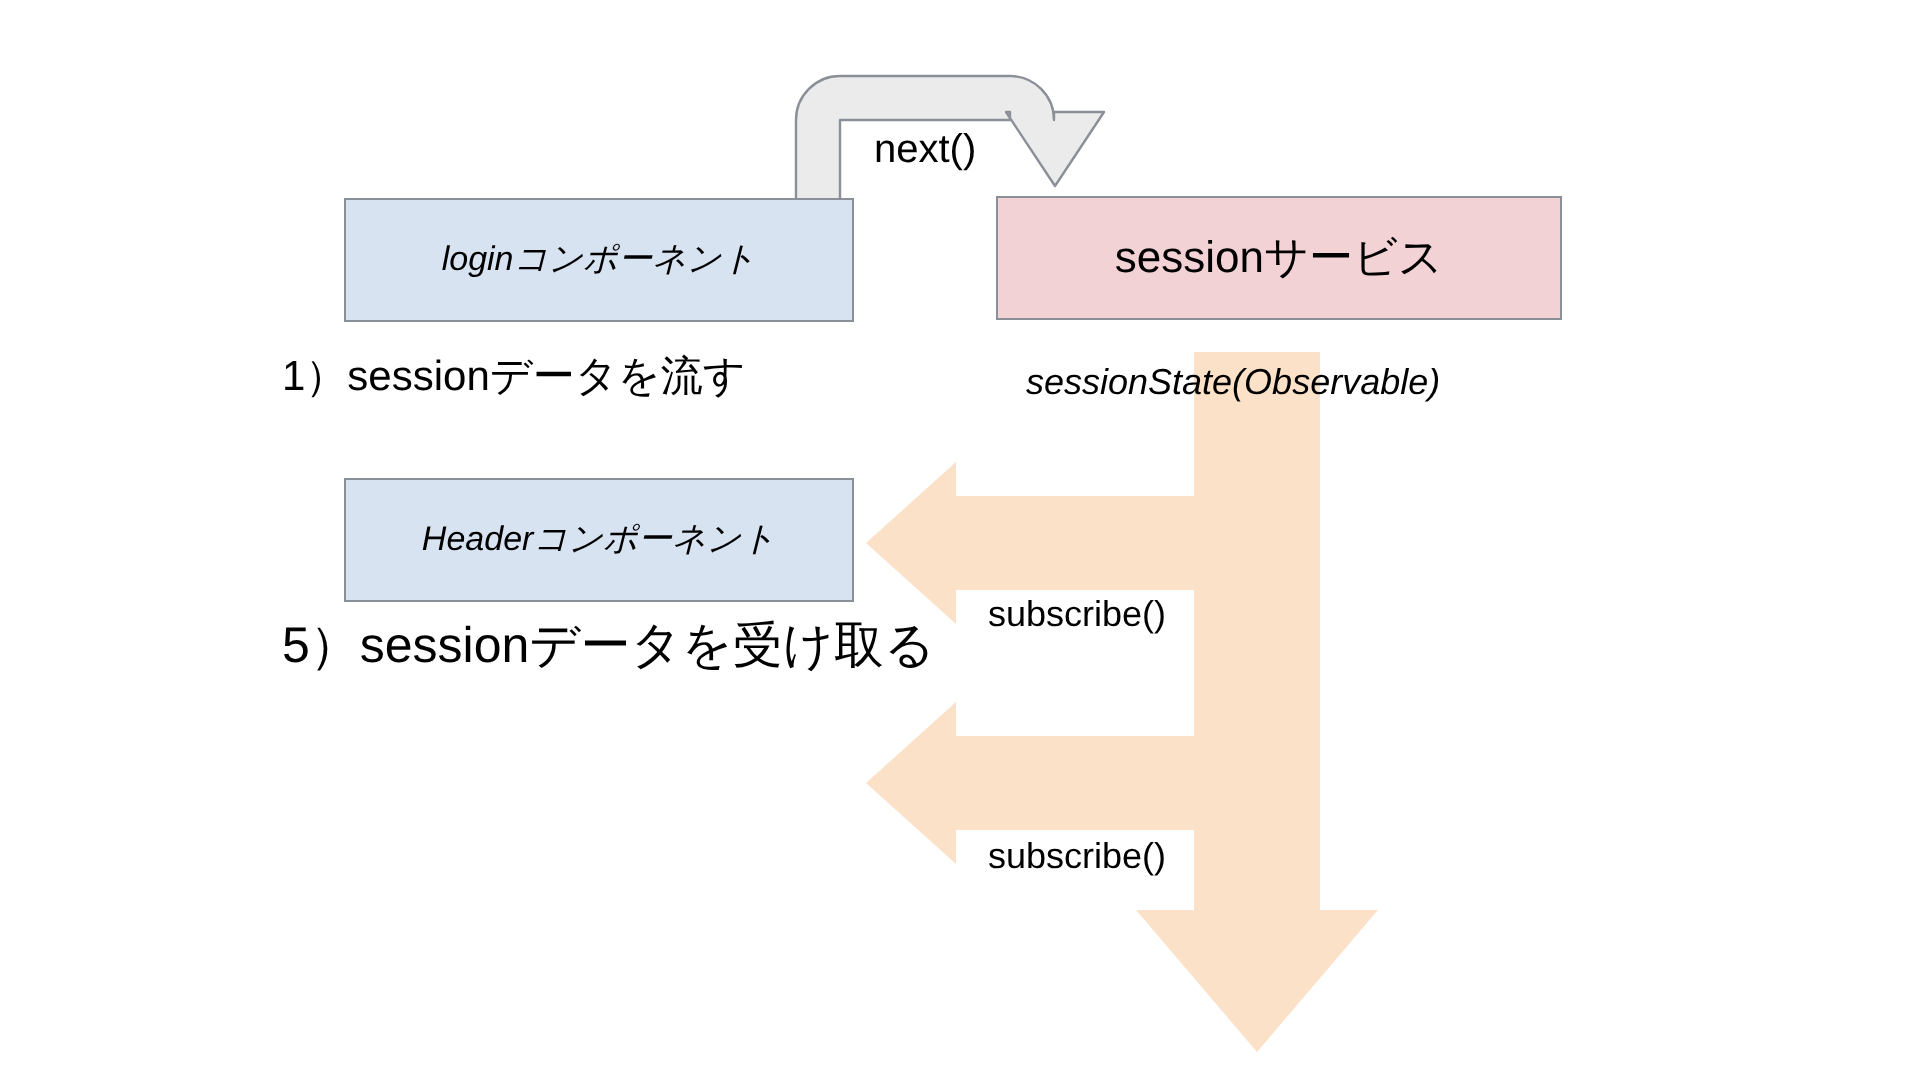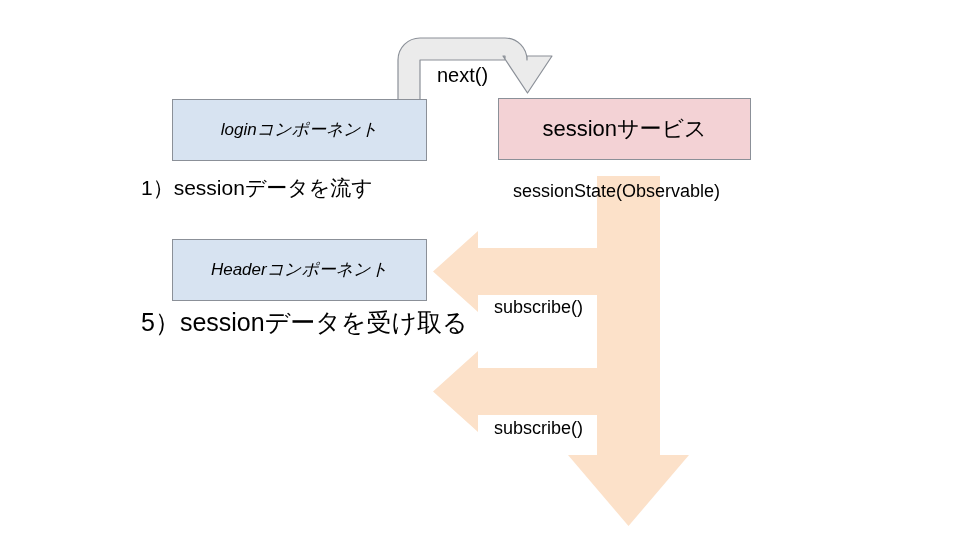--- a/index.html
+++ b/index.html
@@ -45,41 +45,42 @@
     font-size: 17px;
     font-style: italic;
   }
   .box-pink {
     background: #f3d2d5;
     border-color: #8b9098;
     color: #000000;
     font-size: 22px;
   }
   #box-login   { left: 172px; top: 99px;  width: 255px; height: 62px; }
-  #box-session { left: 498px; top: 98px;  width: 253px; height: 62px; }
+  #box-session { left: 498px; top: 98px;  width: 283px; height: 62px; }
   #box-header  { left: 172px; top: 239px; width: 255px; height: 62px; }
   #box-other   { left: 172px; top: 361px; width: 255px; height: 62px; }
 
   
   .label {
     position: absolute;
     white-space: nowrap;
     color: #000000;
   }
   #label-step1 {
     left: 141px; top: 174px;
     font-size: 21px;
   }
   #label-step2 {
     left: 141px; top: 306px;
     font-size: 25px;
   }
   #label-observable {
     left: 513px; top: 181px;
     font-size: 18px;
+    font-style: italic;
   }
   #label-next {
     left: 437px; top: 64px;
     font-size: 20px;
   }
   #label-subscribe-1 {
     left: 494px; top: 297px;
     font-size: 18px;
   }
   #label-subscribe-2 {

